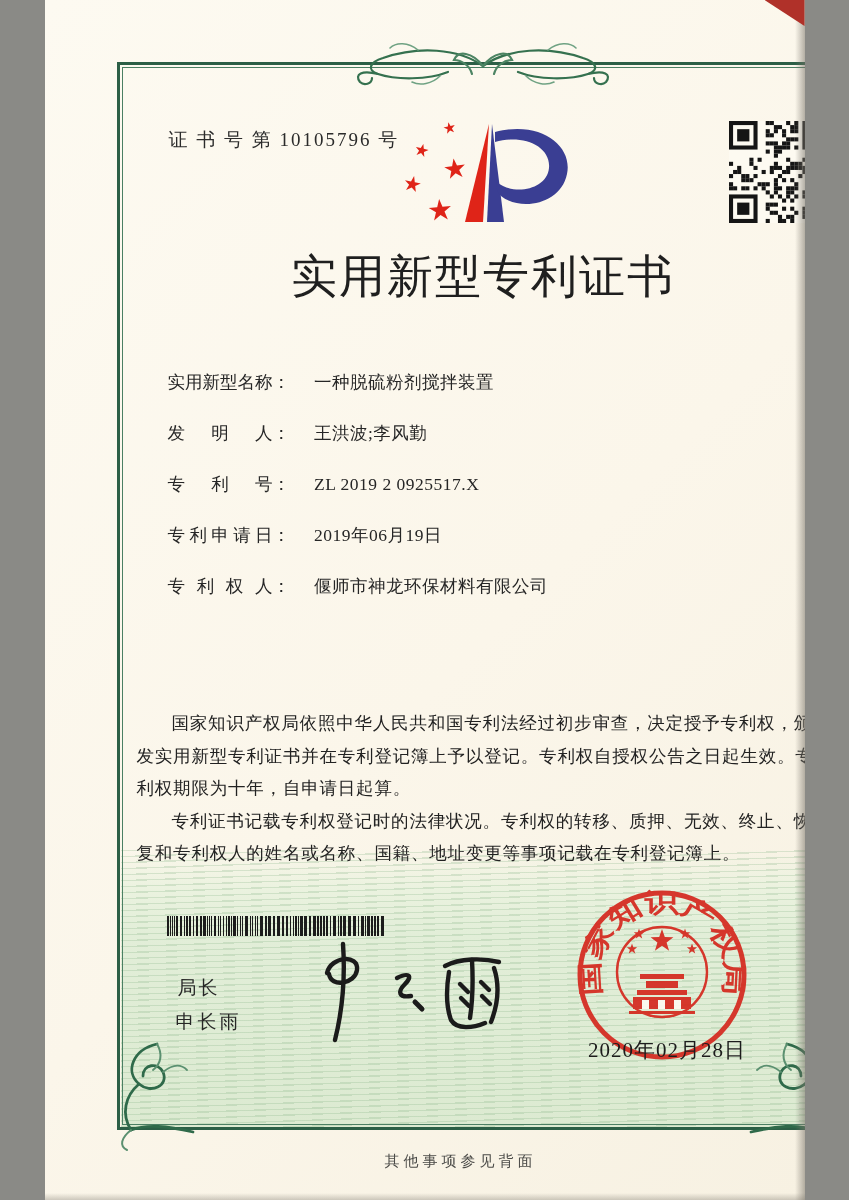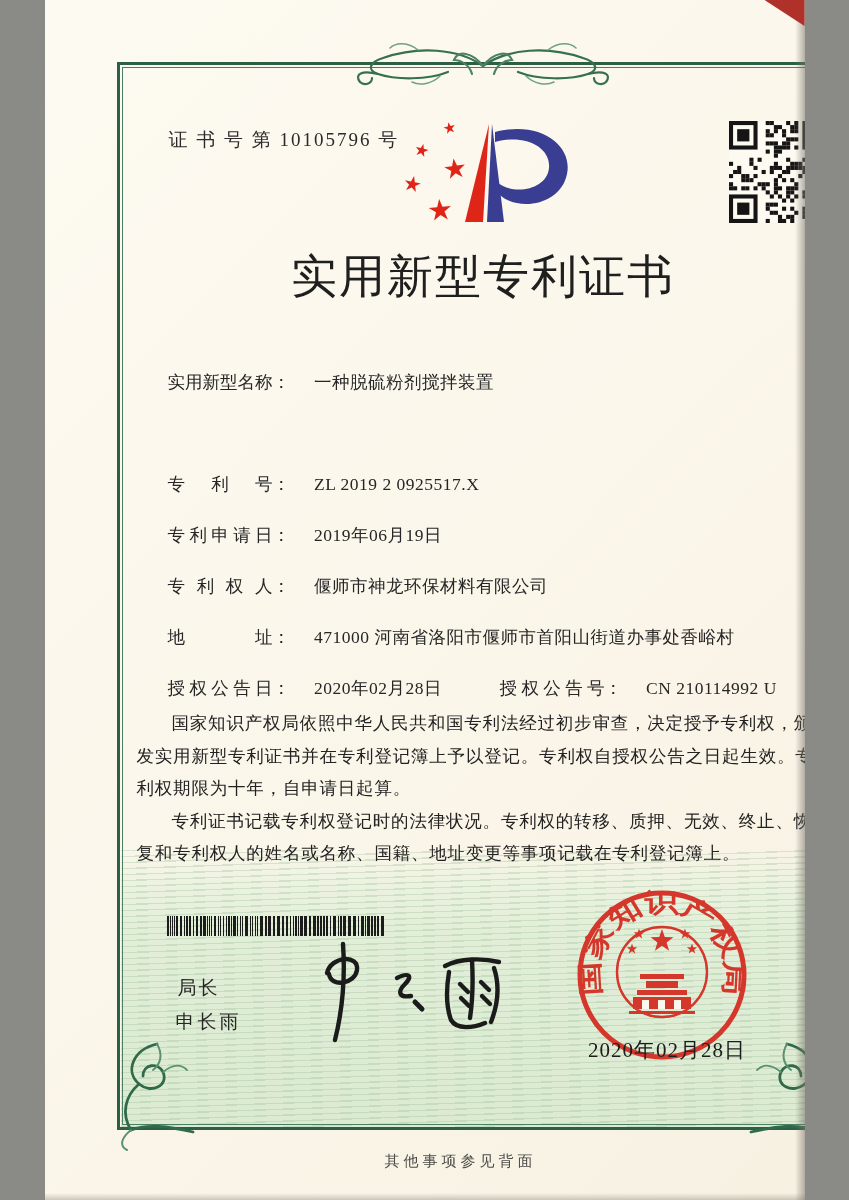--- a/index.html
+++ b/index.html
@@ -285,37 +285,31 @@
       <rect x="0" y="72" width="28" height="28" fill="#151515"></rect>
       <rect x="4" y="76" width="20" height="20" fill="#fdfaf1"></rect>
       <rect x="8" y="80" width="12" height="12" fill="#151515"></rect>
     </svg>
 
   <h1 class="title">实用新型专利证书</h1>
 
   <div class="frow" style="top:363px">
     <span class="flabel">实用新型名称</span><span class="fcolon">：</span><span class="fvalue">一种脱硫粉剂搅拌装置</span>
   </div>
+  <div class="frow" style="top:414px">
+    <span class="flabel">发明人</span><span class="fcolon">：</span><span class="fvalue">王洪波;李风勤</span>
+  </div>
   <div class="frow" style="top:465px">
     <span class="flabel">专利号</span><span class="fcolon">：</span><span class="fvalue">ZL 2019 2 0925517.X</span>
   </div>
   <div class="frow" style="top:516px">
     <span class="flabel">专利申请日</span><span class="fcolon">：</span><span class="fvalue">2019年06月19日</span>
   </div>
   <div class="frow" style="top:567px">
     <span class="flabel">专利权人</span><span class="fcolon">：</span><span class="fvalue">偃师市神龙环保材料有限公司</span>
-  </div>
-  <div class="frow" style="top:618px">
-    <span class="flabel">地址</span><span class="fcolon">：</span><span class="fvalue">471000 河南省洛阳市偃师市首阳山街道办事处香峪村</span>
-  </div>
-  <div class="frow" style="top:669px">
-    <span class="flabel">授权公告日</span><span class="fcolon">：</span><span class="fvalue">2020年02月28日</span>
-    <span class="fgroup2">
-      <span class="flabel">授权公告号</span><span class="fcolon">：</span><span class="fvalue">CN 210114992 U</span>
-    </span>
   </div>
 
   <div class="bodytext">
     <p>国家知识产权局依照中华人民共和国专利法经过初步审查，决定授予专利权，颁发实用新型专利证书并在专利登记簿上予以登记。专利权自授权公告之日起生效。专利权期限为十年，自申请日起算。</p>
     <p>专利证书记载专利权登记时的法律状况。专利权的转移、质押、无效、终止、恢复和专利权人的姓名或名称、国籍、地址变更等事项记载在专利登记簿上。</p>
   </div>
 
   <svg class="barcode" width="218" height="20" viewBox="0 0 218 20">
       <rect x="0" y="0" width="2" height="20" fill="#1c1c1c"></rect>
       <rect x="3" y="0" width="1" height="20" fill="#1c1c1c"></rect>

